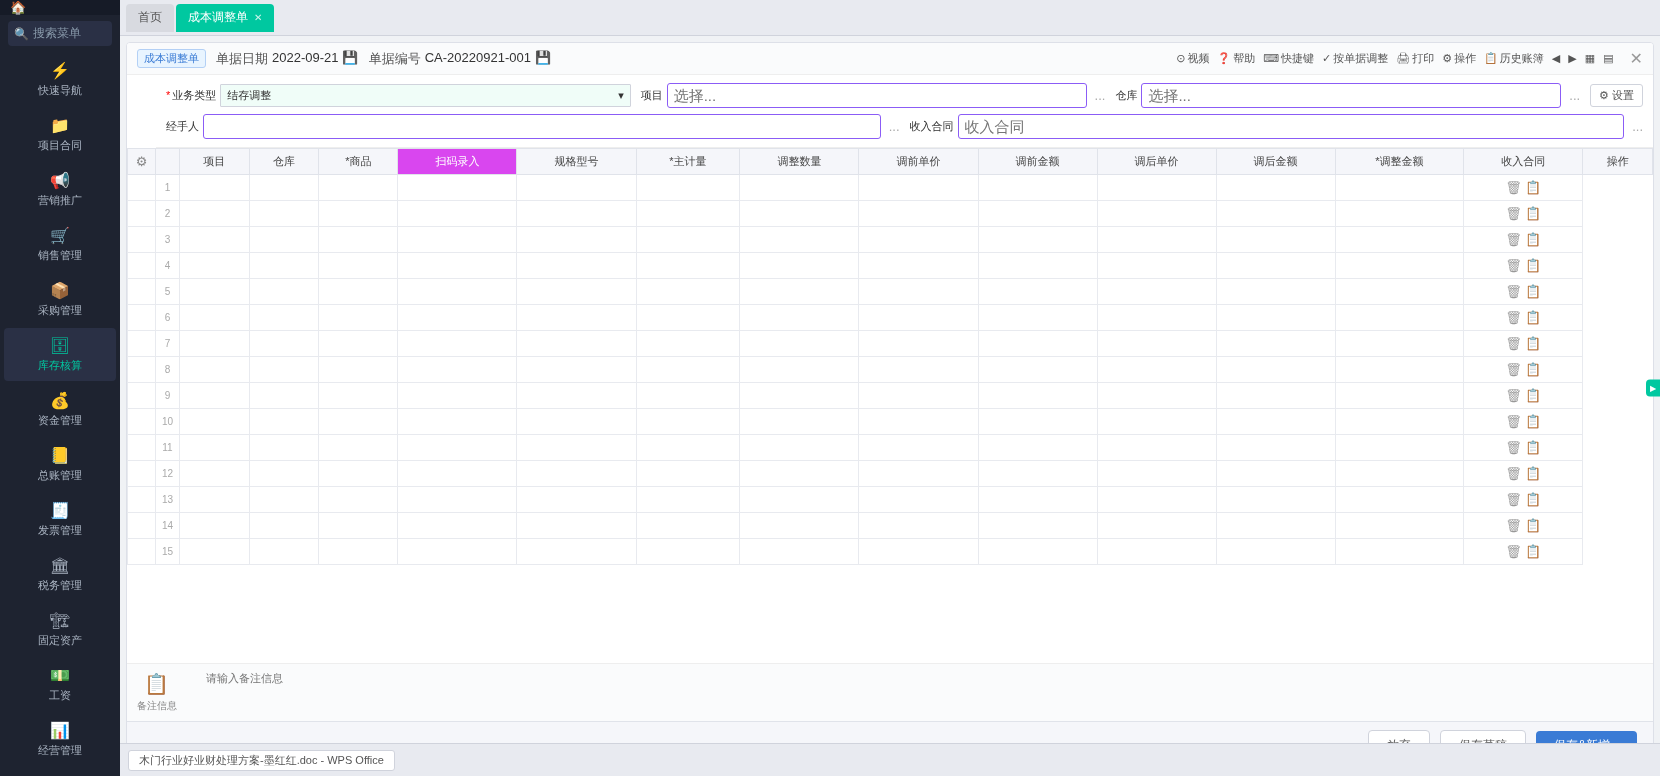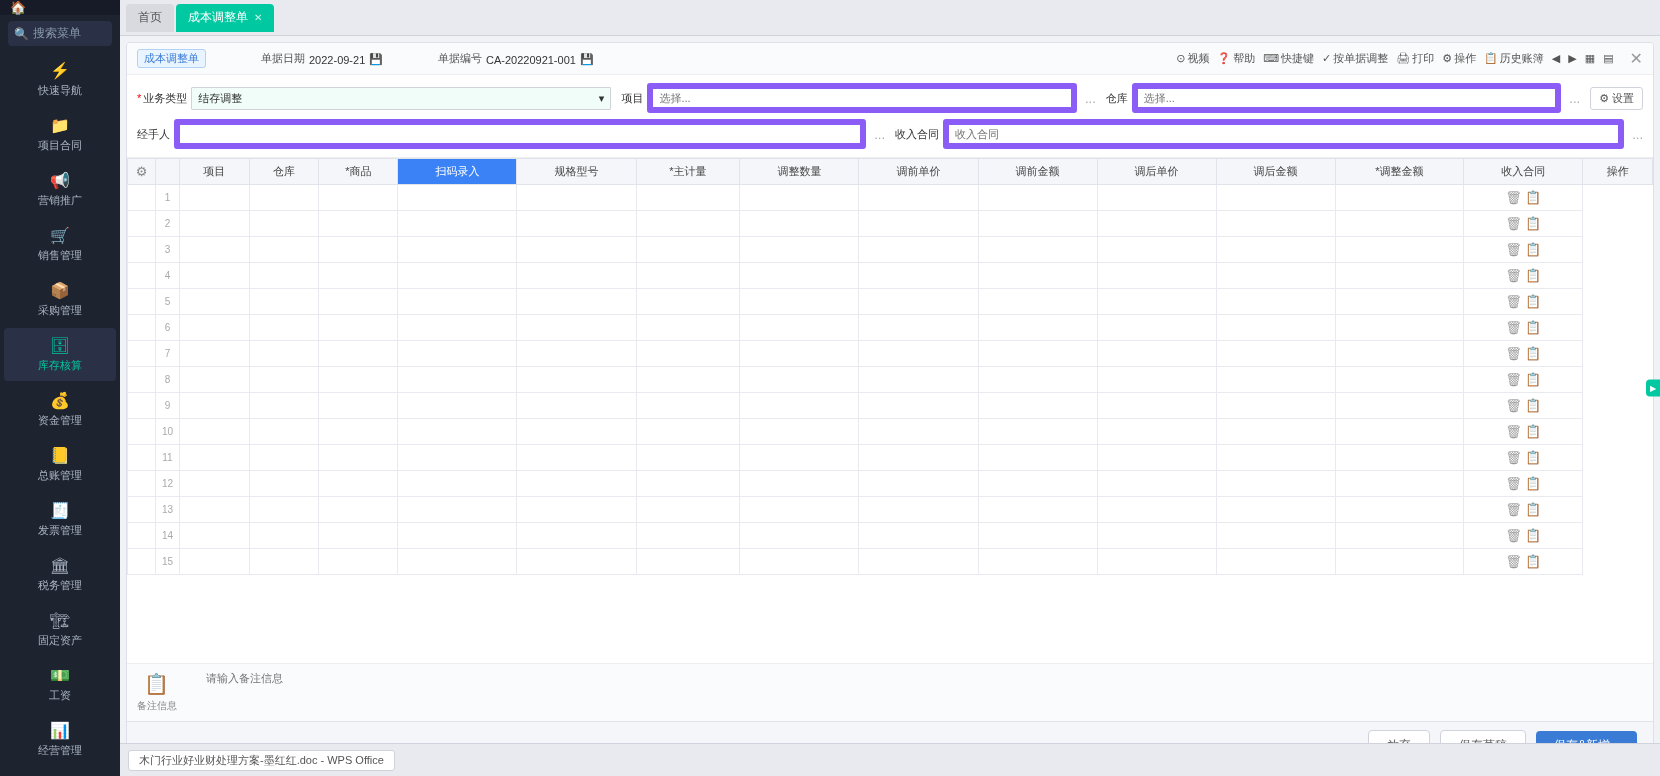--- a/index.html
+++ b/index.html
@@ -117,26 +117,25 @@
     }
     .window-title-badge {
       background: #e8f4ff;
       color: #3a7bd5;
       border: 1px solid #b3d0f5;
       border-radius: 3px;
       padding: 1px 6px;
       font-size: 11px;
     }
     .window-meta {
-      font-size: 11px;
+      font-size: 13px;
       color: #555;
       display: flex;
-      align-items: flex-end;
+      align-items: flex-start;
       gap: 4px;
-      margin-left: 45px;
     }
     .window-meta .val { color: #333; font-weight: 500; }
     .window-actions {
       margin-left: auto;
       display: flex;
       align-items: center;
       gap: 8px;
       font-size: 11px;
       color: #555;
     }
@@ -148,20 +147,21 @@
       margin-left: 8px;
     }
 
     
     .form-area {
       padding: 8px 10px;
       display: flex;
       flex-direction: column;
       gap: 6px;
       border-bottom: 1px solid #eee;
+      margin-left: 29px;
     }
     .form-row {
       display: flex;
       align-items: center;
       gap: 10px;
     }
     .form-field {
       display: flex;
       align-items: center;
       gap: 4px;
@@ -172,24 +172,24 @@
       color: #333;
       white-space: nowrap;
     }
     .form-label.required::before {
       content: "*";
       color: red;
       margin-right: 2px;
     }
     .form-input {
       flex: 1;
-      border: 6px solid #8b5cf6;
+      border: 1px solid #8b5cf6;
       border-radius: 3px;
       padding: 3px 6px;
-      font-size: 11px;
+      font-size: 15px;
       color: #333;
       background: #fff;
       min-width: 80px;
     }
     .form-input.filled {
       background: #f0fdf8;
     }
     .form-select-wrapper {
       flex: 1;
       border: 1px solid #d0d3dc;
@@ -235,21 +235,21 @@
       padding: 5px 4px;
       text-align: center;
       color: #444;
       font-weight: 500;
       white-space: nowrap;
       position: sticky;
       top: 0;
       z-index: 2;
     }
     .data-table th.highlight {
-      background: #3b82f6;
+      background: #d946ef;
       color: #fff;
       margin-left: 33px;
     }
     .data-table td {
       border: 1px solid #e8eaef;
       padding: 3px 4px;
       text-align: center;
       height: 26px;
       color: #555;
     }

